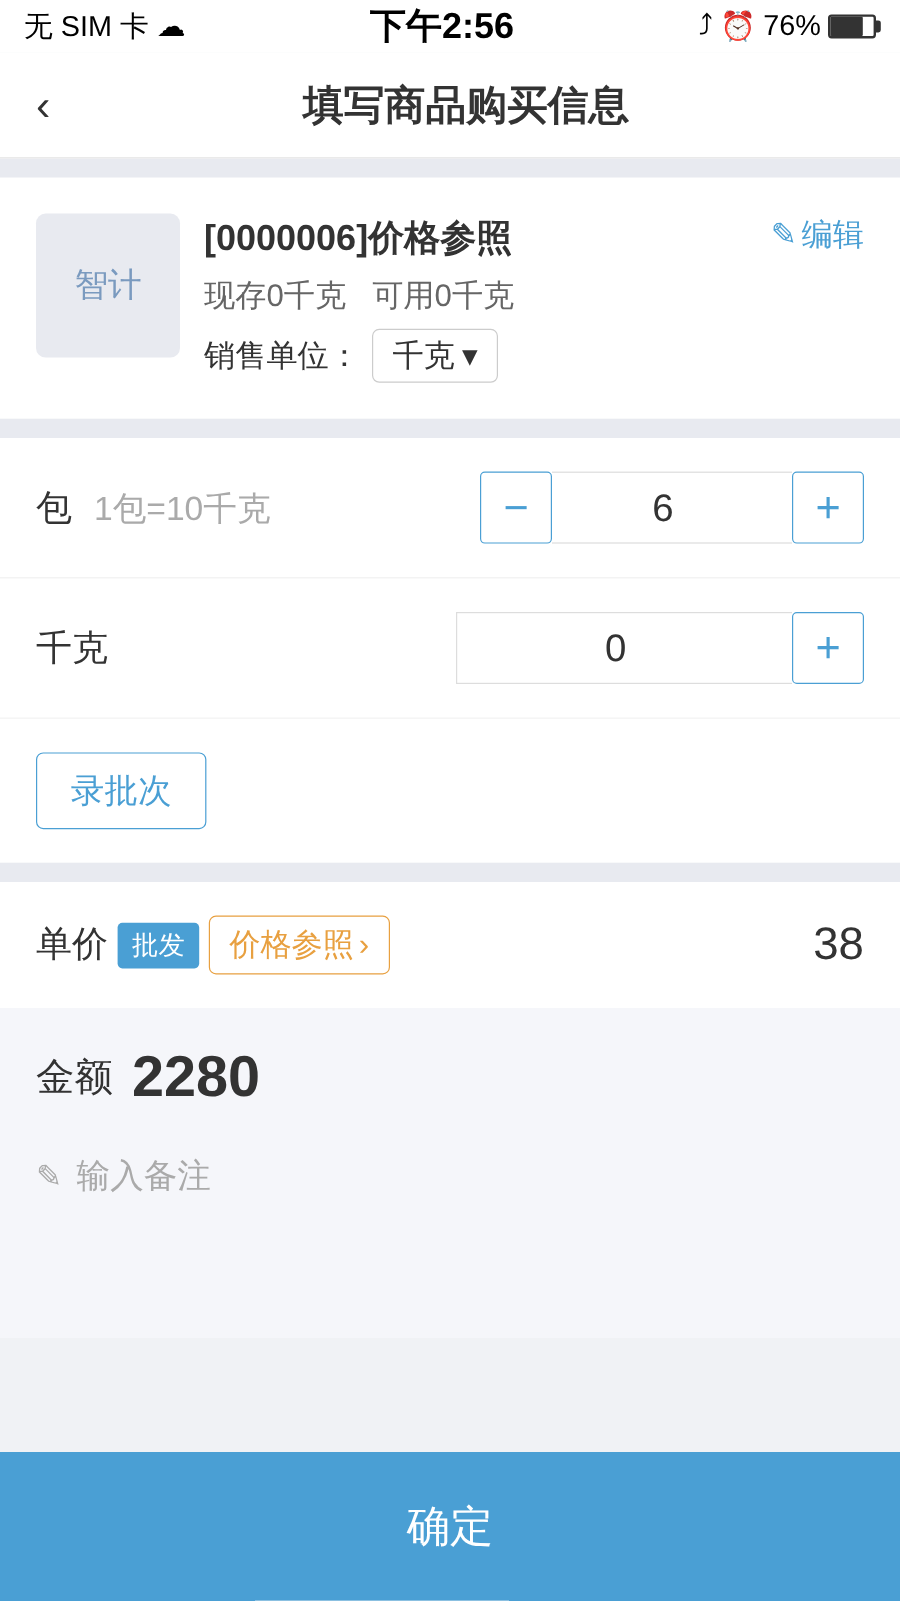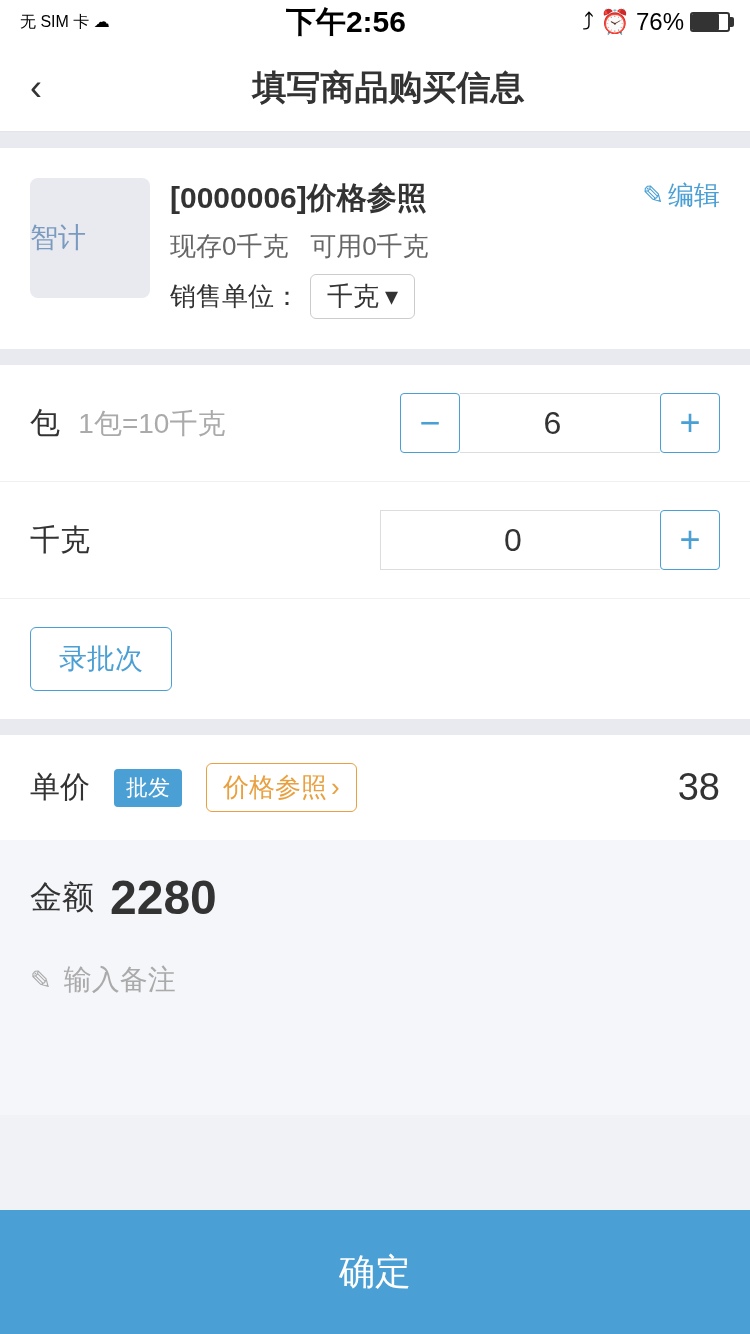--- a/index.html
+++ b/index.html
@@ -17,21 +17,21 @@
     .status-bar {
       height: 44px;
       background: #fff;
       display: flex;
       align-items: center;
       justify-content: space-between;
       padding: 0 20px;
       font-size: 26px;
       font-weight: 500;
     }
-    .status-left { display: flex; align-items: center; gap: 8px; font-size: 16px; }
+    .status-left { display: flex; align-items: center; gap: 8px; font-size: 24px; }
     .status-center { font-size: 30px; font-weight: 600; }
     .status-right { display: flex; align-items: center; gap: 6px; font-size: 24px; }
     .battery-icon { display: inline-block; width: 40px; height: 20px; border: 2px solid #333; border-radius: 3px; position: relative; }
     .battery-icon::after { content: ''; position: absolute; right: -6px; top: 50%; transform: translateY(-50%); width: 4px; height: 10px; background: #333; border-radius: 0 2px 2px 0; }
     .battery-fill { height: 100%; width: 76%; background: #333; border-radius: 1px; }
 
     
     .nav-bar {
       height: 88px;
       background: #fff;
@@ -70,20 +70,21 @@
       align-items: flex-start;
       gap: 20px;
     }
     .product-image {
       width: 120px;
       height: 120px;
       background: #e8eaf0;
       border-radius: 8px;
       display: flex;
       align-items: center;
+      justify-content: center;
       flex-shrink: 0;
       font-size: 40px;
       color: #999;
     }
     .product-info { flex: 1; }
     .product-name { font-size: 30px; font-weight: 600; color: #333; margin-bottom: 10px; }
     .product-stock { font-size: 26px; color: #666; margin-bottom: 10px; }
     .product-unit { display: flex; align-items: center; gap: 10px; font-size: 26px; color: #333; }
     .unit-selector {
       border: 1px solid #ccc;
@@ -186,21 +187,21 @@
     }
 
     
     .price-section {
       background: #fff;
       padding: 28px 30px;
       display: flex;
       align-items: center;
       justify-content: space-between;
     }
-    .price-label { font-size: 30px; color: #333; display: flex; align-items: center; gap: 24px; }
+    .price-label { font-size: 30px; color: #333; display: flex; align-items: center; gap: 8px; }
     .price-tag {
       background: #4a9fd4;
       color: #fff;
       font-size: 22px;
       padding: 4px 12px;
       border-radius: 4px;
     }
     .price-ref-btn {
       border: 1px solid #e8a040;
       color: #e8a040;

